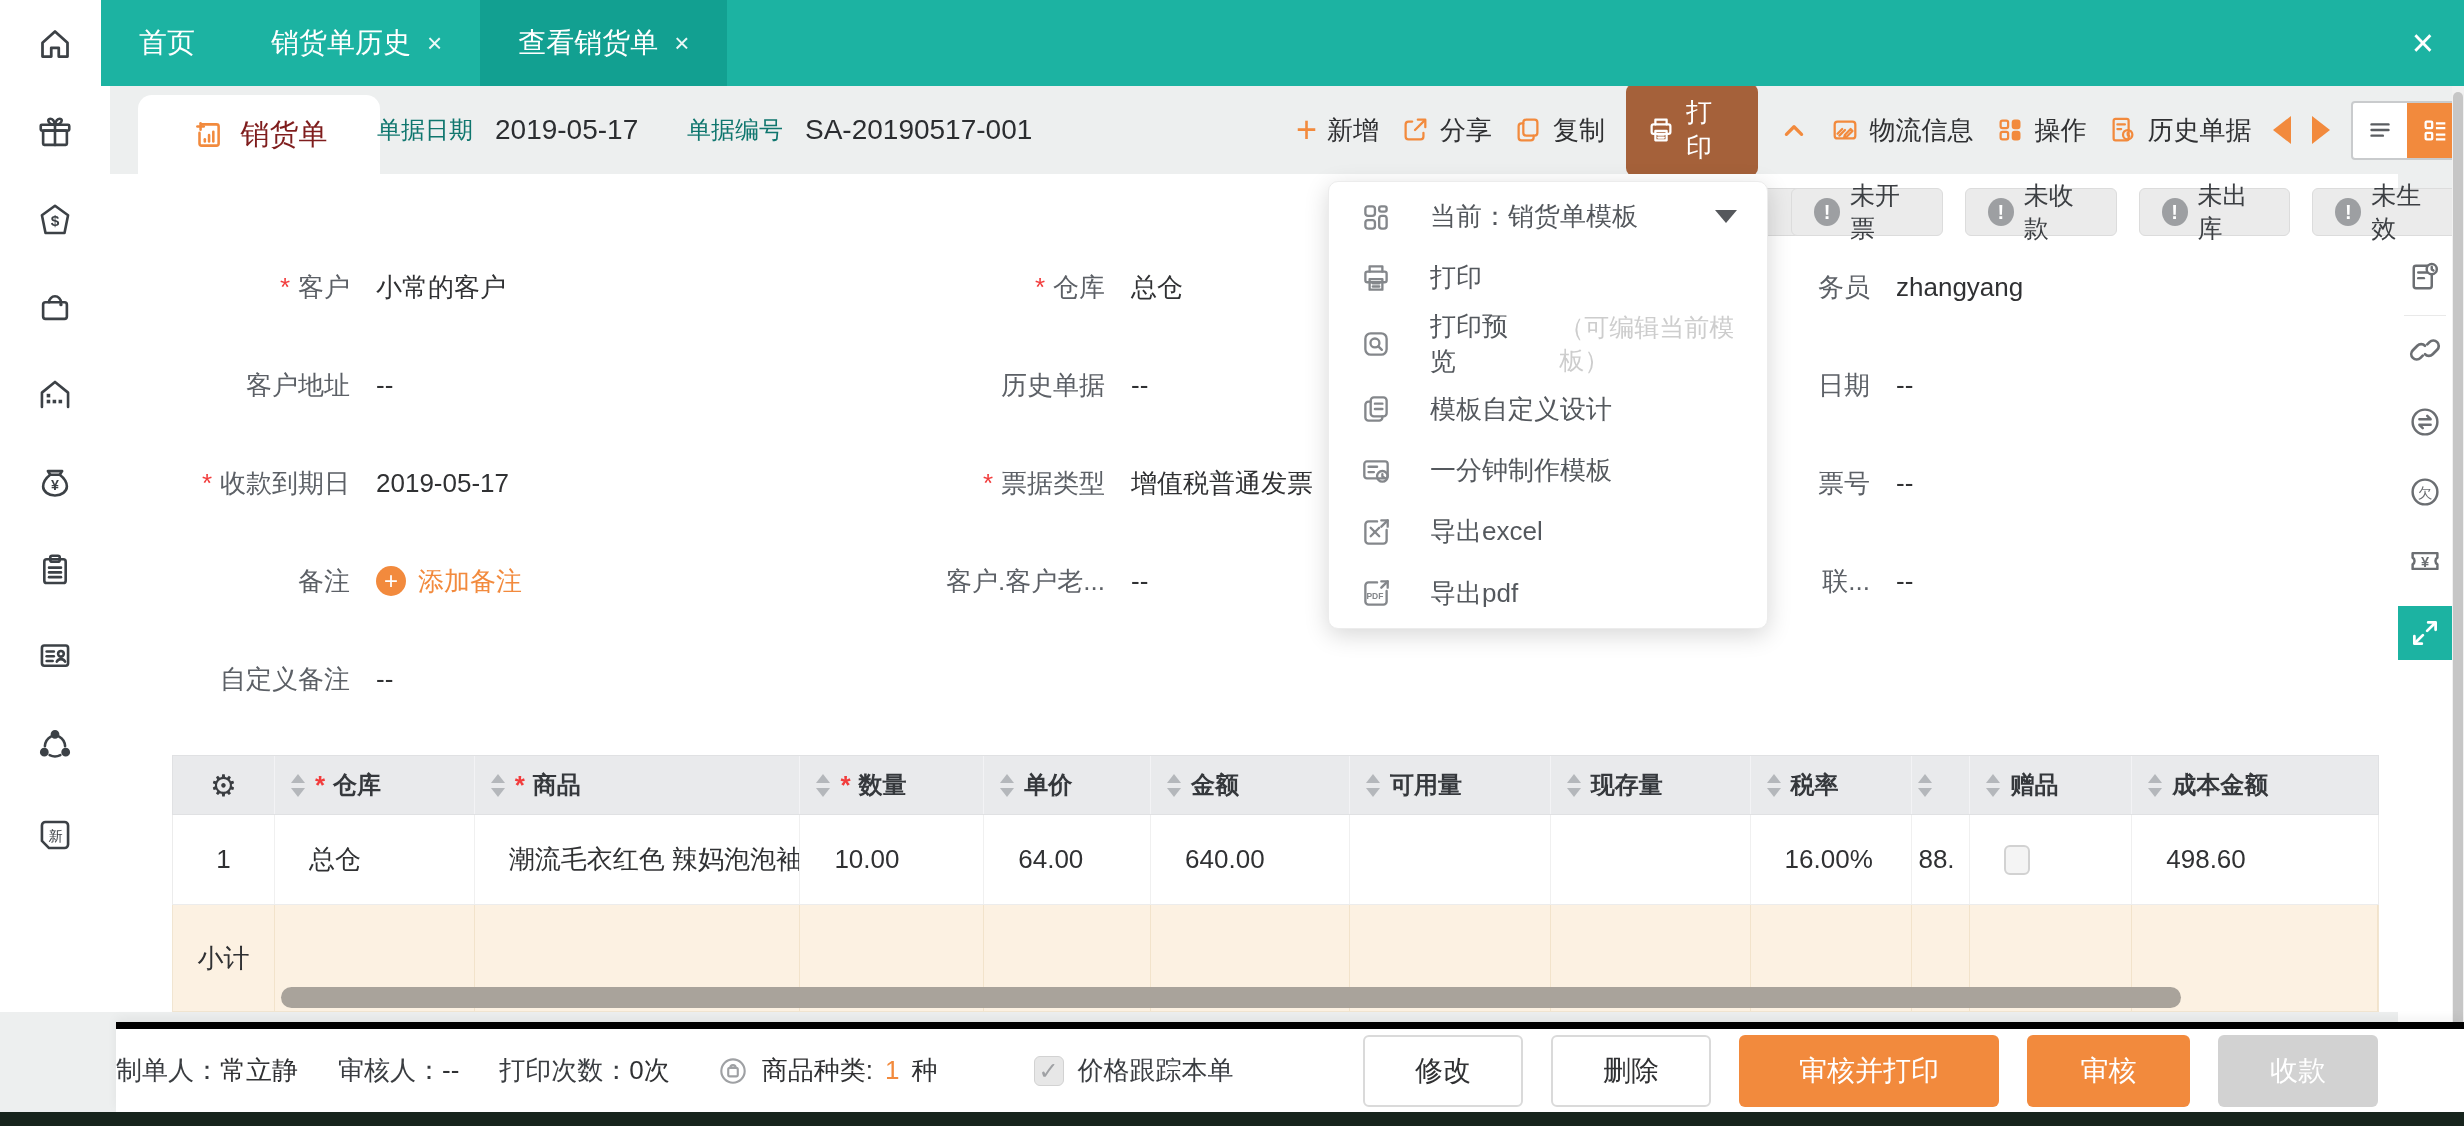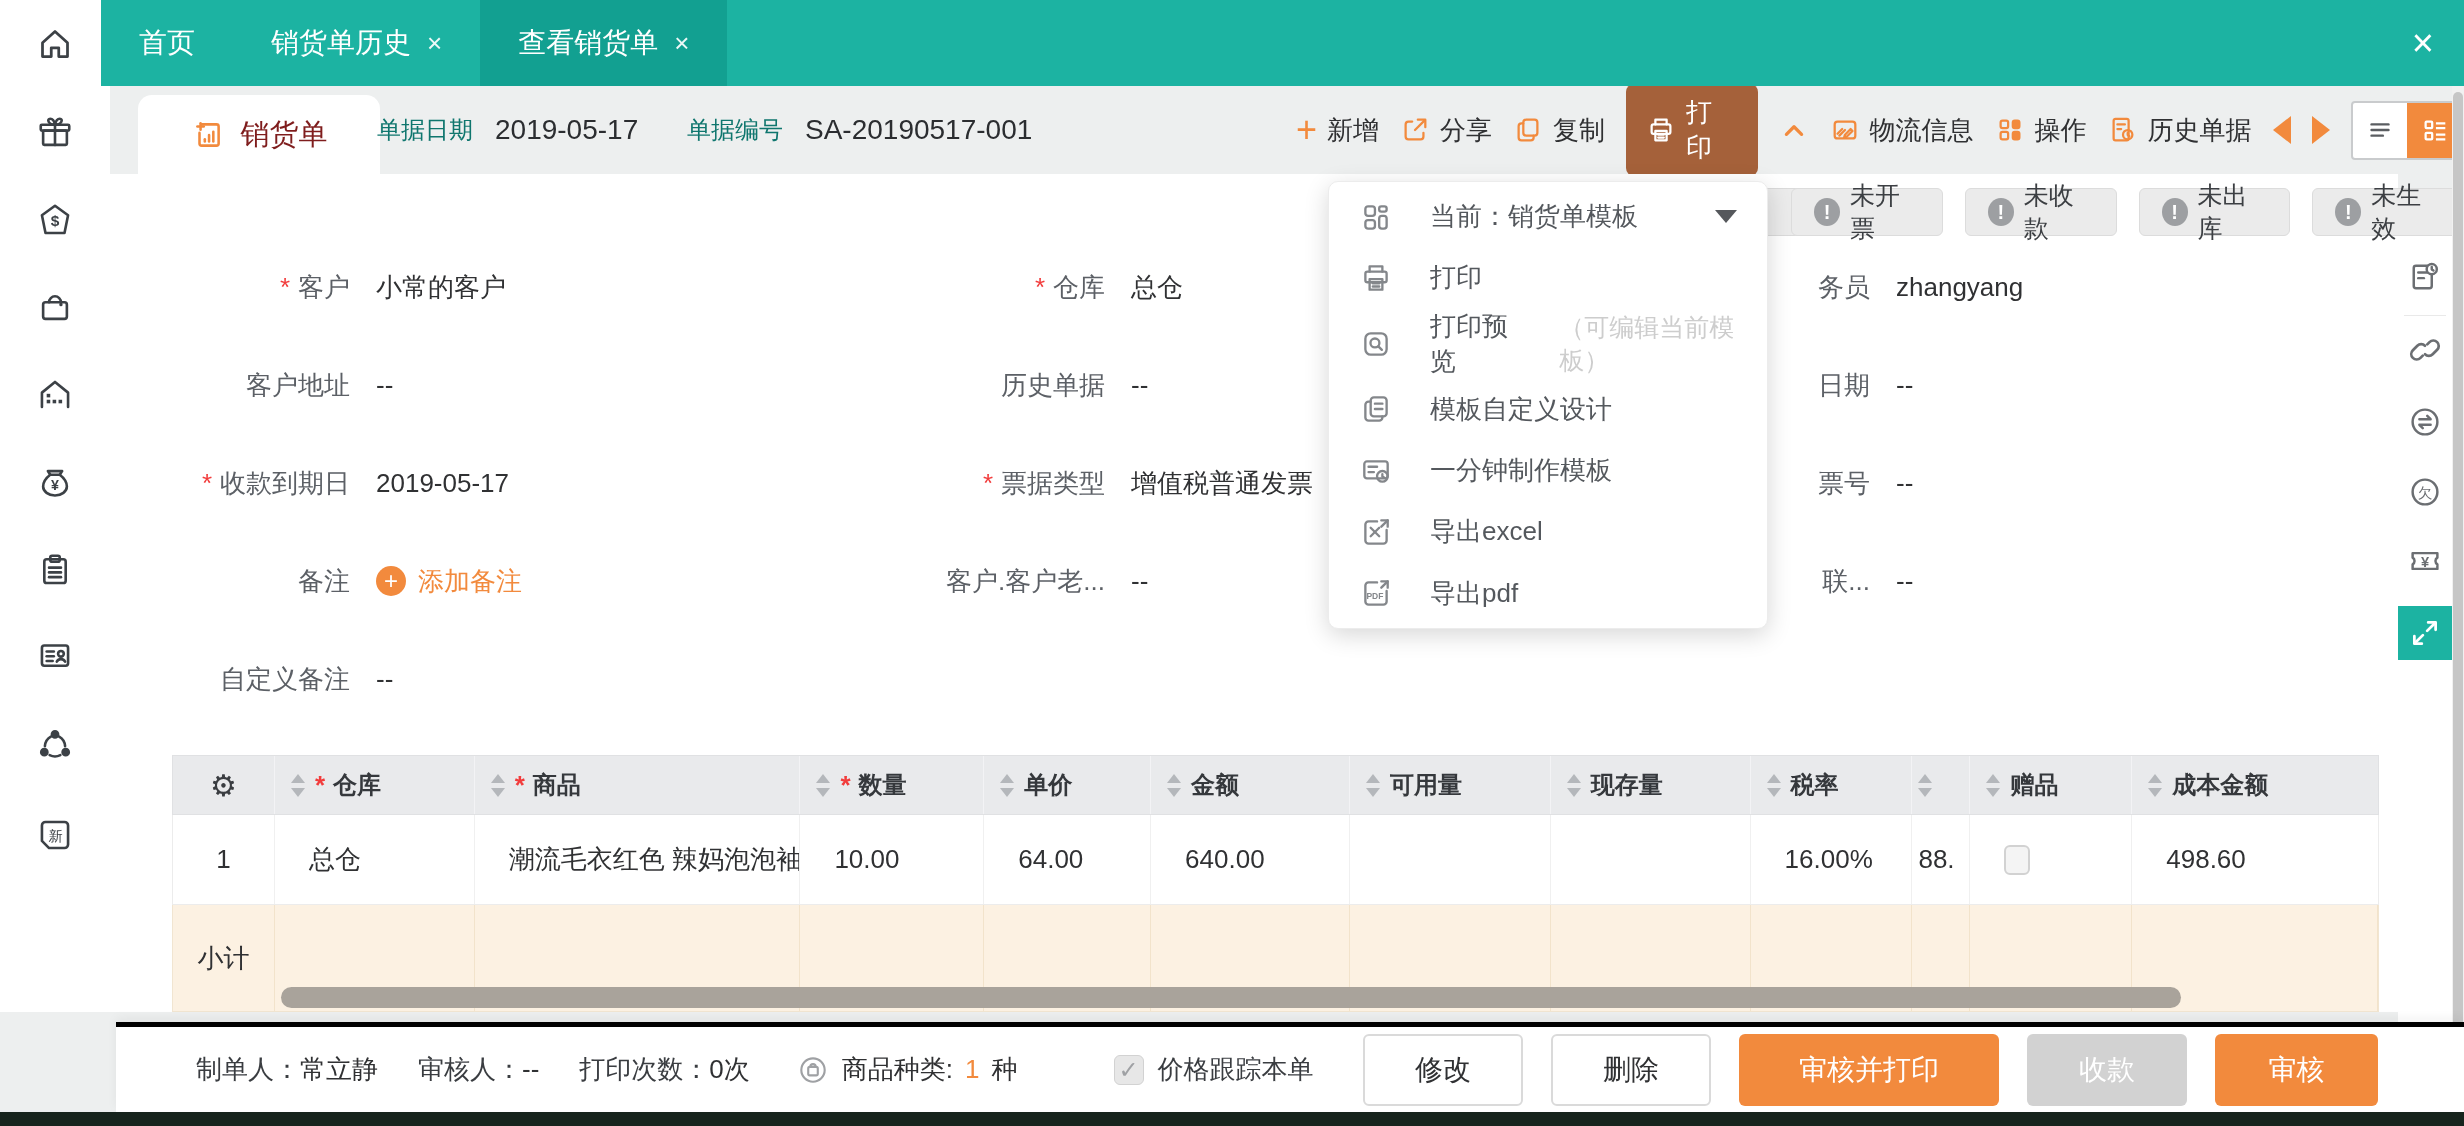--- a/index.html
+++ b/index.html
@@ -91,21 +91,21 @@
   
   .rrail{position:absolute;left:2398px;top:236px;width:54px;height:796px;background:#fff;z-index:5}
   .ric{position:absolute;left:50%;transform:translate(-50%,-50%);color:#6b6e72;cursor:pointer}
   .rdiv{position:absolute;left:6px;right:6px;top:79px;height:1px;background:#e9e9e9}
   .expand{position:absolute;left:0;top:370px;width:54px;height:54px;background:var(--teal);color:#fff;
           display:flex;align-items:center;justify-content:center;cursor:pointer}
   .vscroll{position:absolute;left:2452px;top:86px;width:12px;height:1026px;background:#f1f1f1;z-index:7}
   .vthumb{position:absolute;left:1px;top:6px;width:10px;height:954px;border-radius:5px;background:#c6c6c6;cursor:pointer}
   
   .footer{position:absolute;left:116px;top:1022px;width:2348px;height:90px;background:#fff;z-index:8;
-          border-top:5px solid #000000;box-shadow:0 -4px 10px rgba(0,0,0,.05);display:flex;align-items:center;padding-left:80px}
+          border-top:7px solid #000000;box-shadow:0 -4px 10px rgba(0,0,0,.05);display:flex;align-items:center;}
   .finfo{font-size:26px;color:#3a3d41;white-space:nowrap}
   .finfo b{font-weight:normal;color:#303133}
   .gap40{margin-left:40px}
   .cat{display:flex;align-items:center;gap:12px;margin-left:46px;font-size:26px;color:#303133;white-space:nowrap}
   .cat .num{color:var(--orange)}
   .ptrack{display:flex;align-items:center;gap:14px;margin-left:96px;font-size:26px;color:#3a3d41;white-space:nowrap}
   .fchk{width:30px;height:30px;border-radius:6px;background:#e7e7e7;border:1px solid #d2d2d2;color:#9fa1a4;
         font-size:24px;font-weight:bold;display:flex;align-items:center;justify-content:center;cursor:pointer}
   .fbtns{margin-left:auto;display:flex;gap:28px;padding-right:86px}
   .btn{height:72px;display:flex;align-items:center;justify-content:center;font-size:28px;border-radius:6px;cursor:pointer}
@@ -723,20 +723,20 @@
       <span>种</span>
     </span>
     <span class="ptrack">
       <span class="fchk">✓</span>
       <span>价格跟踪本单</span>
     </span>
     <div class="fbtns">
       <div class="btn plain">修改</div>
       <div class="btn plain">删除</div>
       <div class="btn orange w260">审核并打印</div>
+      <div class="btn orange w163">审核</div>
       <div class="btn gray">收款</div>
-      <div class="btn orange w163">审核</div>
     </div>
   </div>
 
   <div class="darkstrip"></div>
 
 </div>
 
 </body></html>

